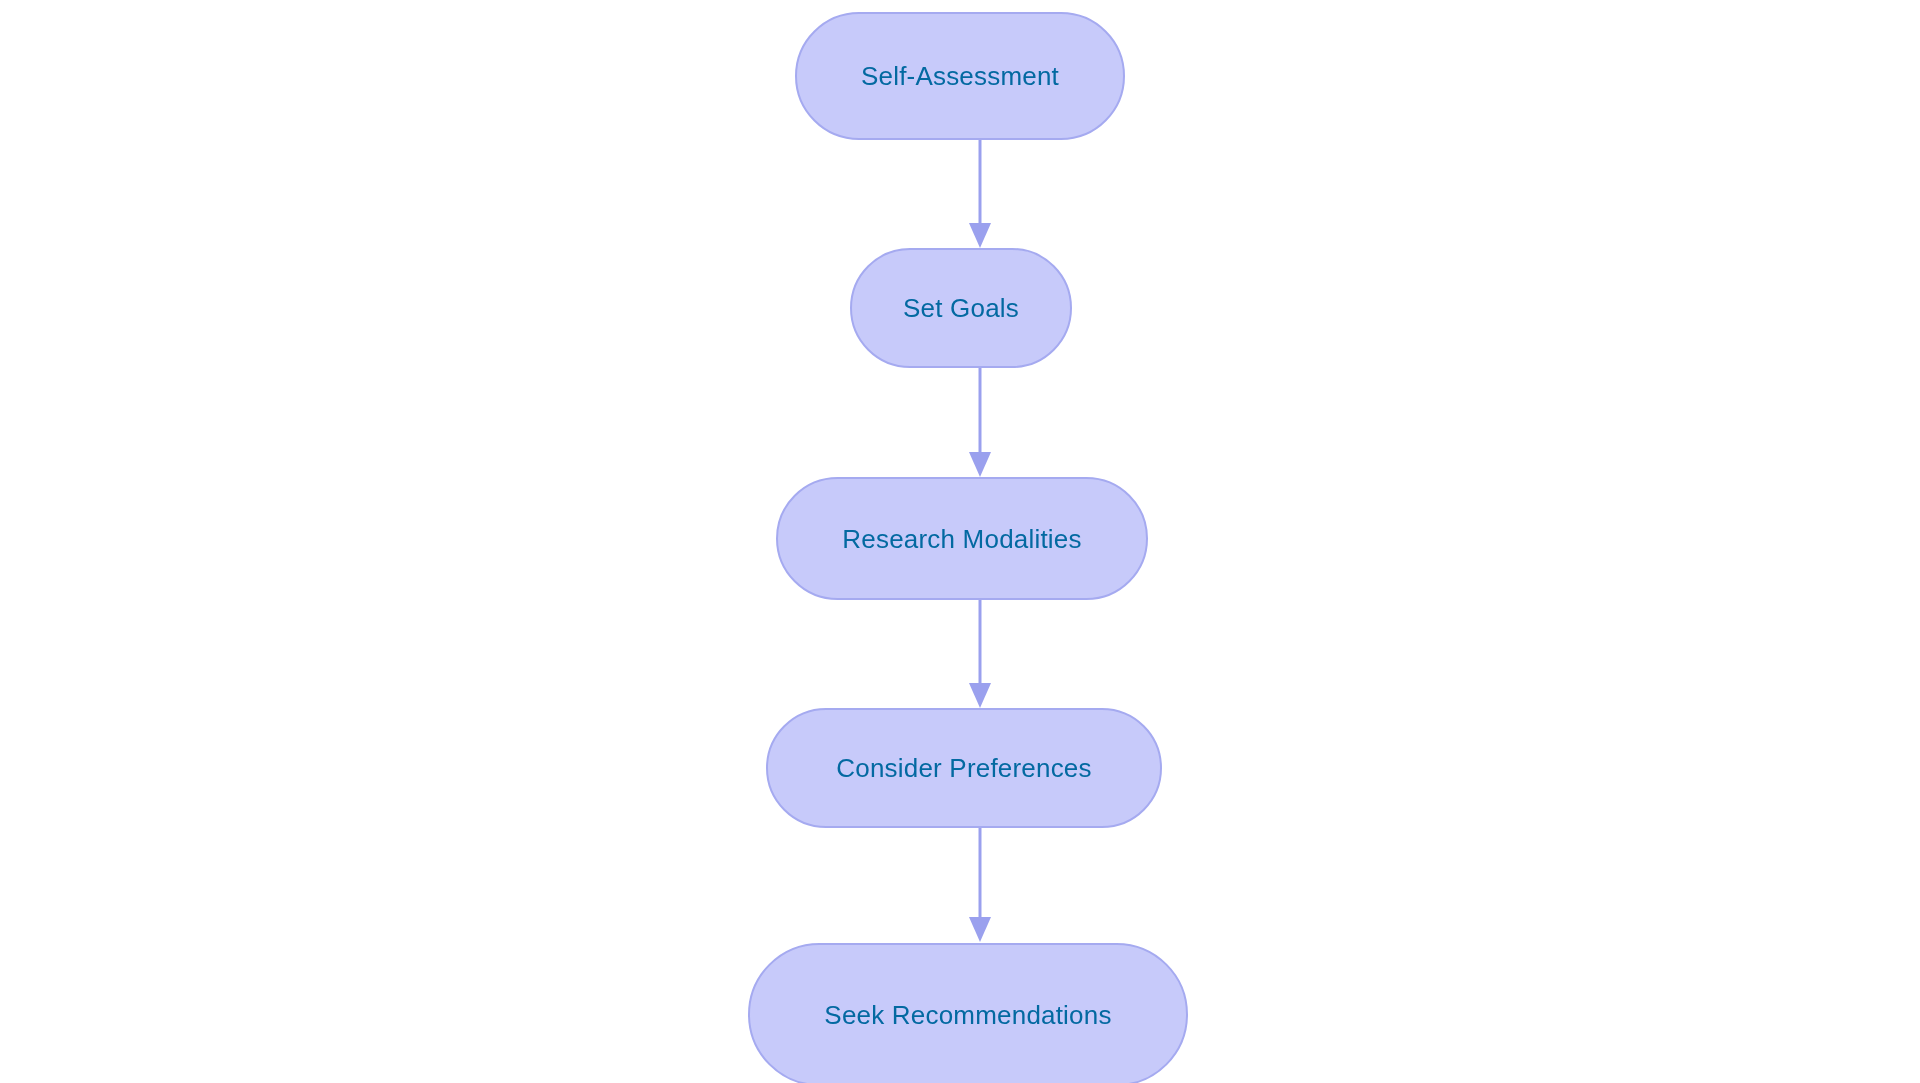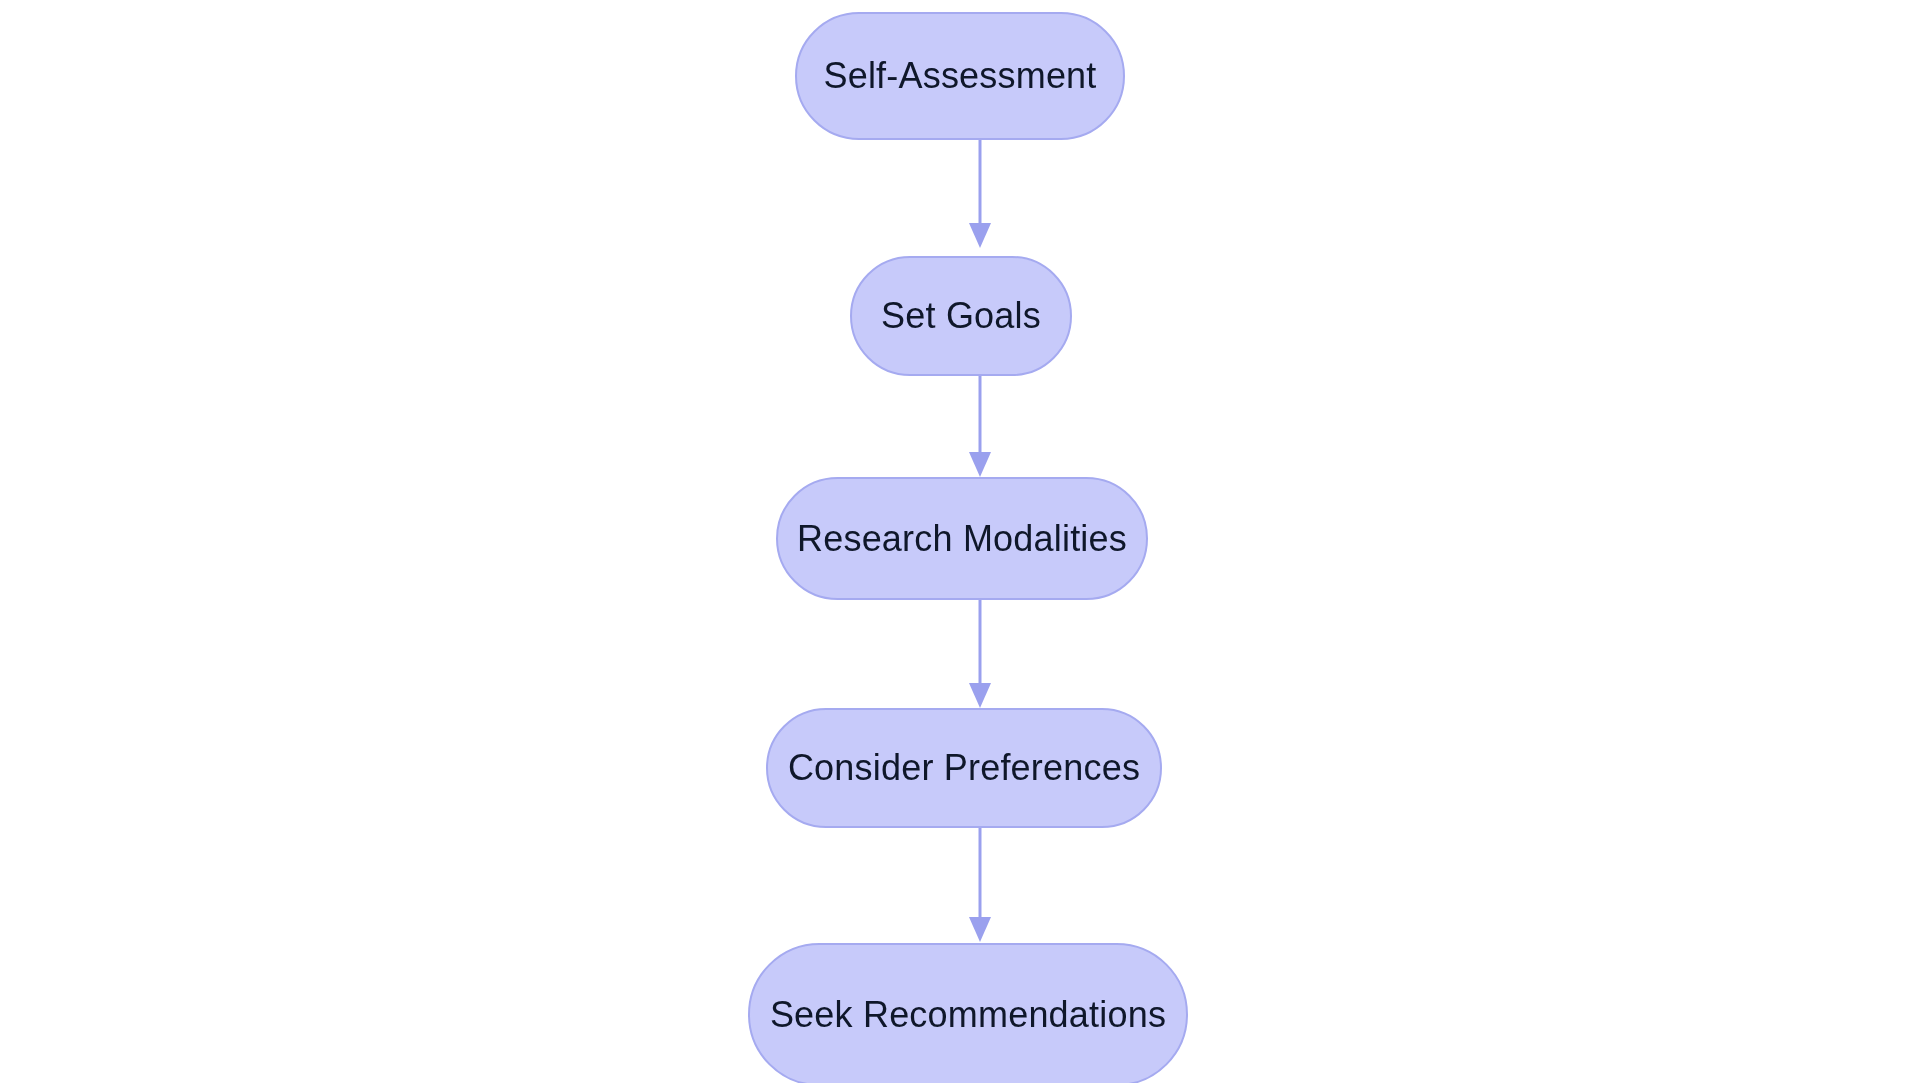--- a/index.html
+++ b/index.html
@@ -30,39 +30,39 @@
     align-items: center;
     justify-content: center;
     background: #c7cafa;
     border: 2px solid #a5aaf0;
     border-radius: 999px;
     color: #3333cc;
     white-space: nowrap;
     letter-spacing: 0.2px;
   }
   .node-label {
-    font-size: 36px;
+    font-size: 26px;
     line-height: 1;
-    color: #0f172a;
+    color: #0369a1;
     font-weight: 400;
   }
   .connector {
     position: absolute;
     width: 0;
     height: 0;
     pointer-events: none;
   }
   .connector svg {
     display: block;
     overflow: visible;
   }
 
   
   .node-0 { left: 795px;  top: 12px;   width: 330px; height: 128px; }
-  .node-1 { left: 850px;  top: 256px;  width: 222px; height: 120px; }
+  .node-1 { left: 850px;  top: 248px;  width: 222px; height: 120px; }
   .node-2 { left: 776px;  top: 477px;  width: 372px; height: 123px; }
   .node-3 { left: 766px;  top: 708px;  width: 396px; height: 120px; }
   .node-4 { left: 748px;  top: 943px;  width: 440px; height: 143px; }
 
   
   .conn-0 { left: 960px; top: 140px; }
   .conn-1 { left: 960px; top: 368px; }
   .conn-2 { left: 960px; top: 600px; }
   .conn-3 { left: 960px; top: 828px; }
 </style>

